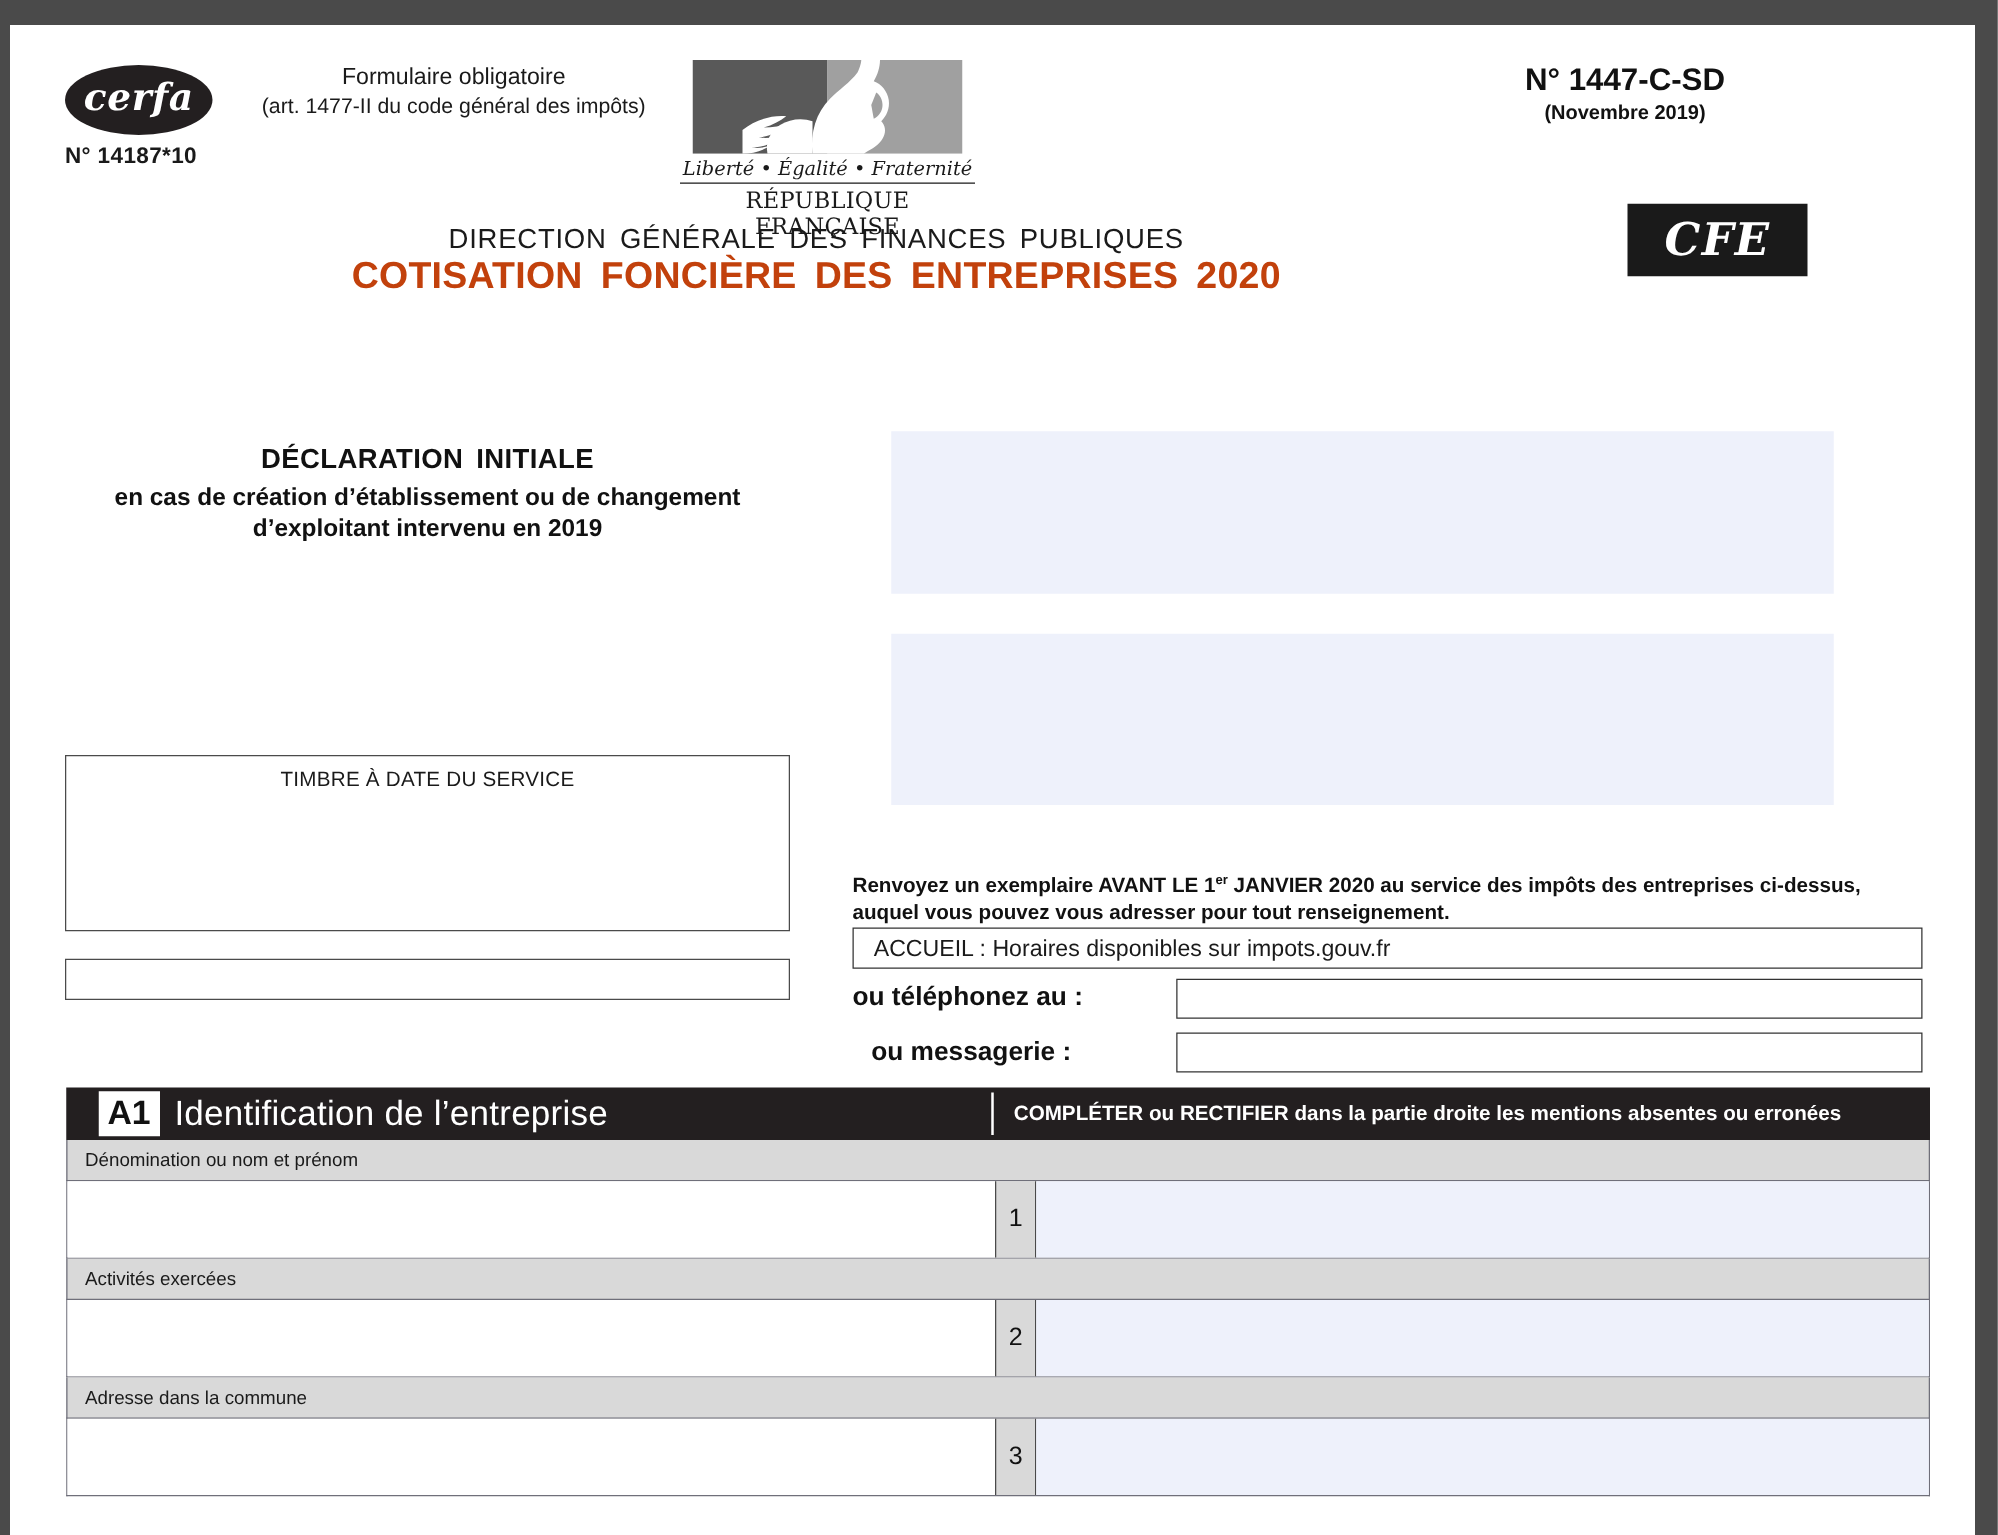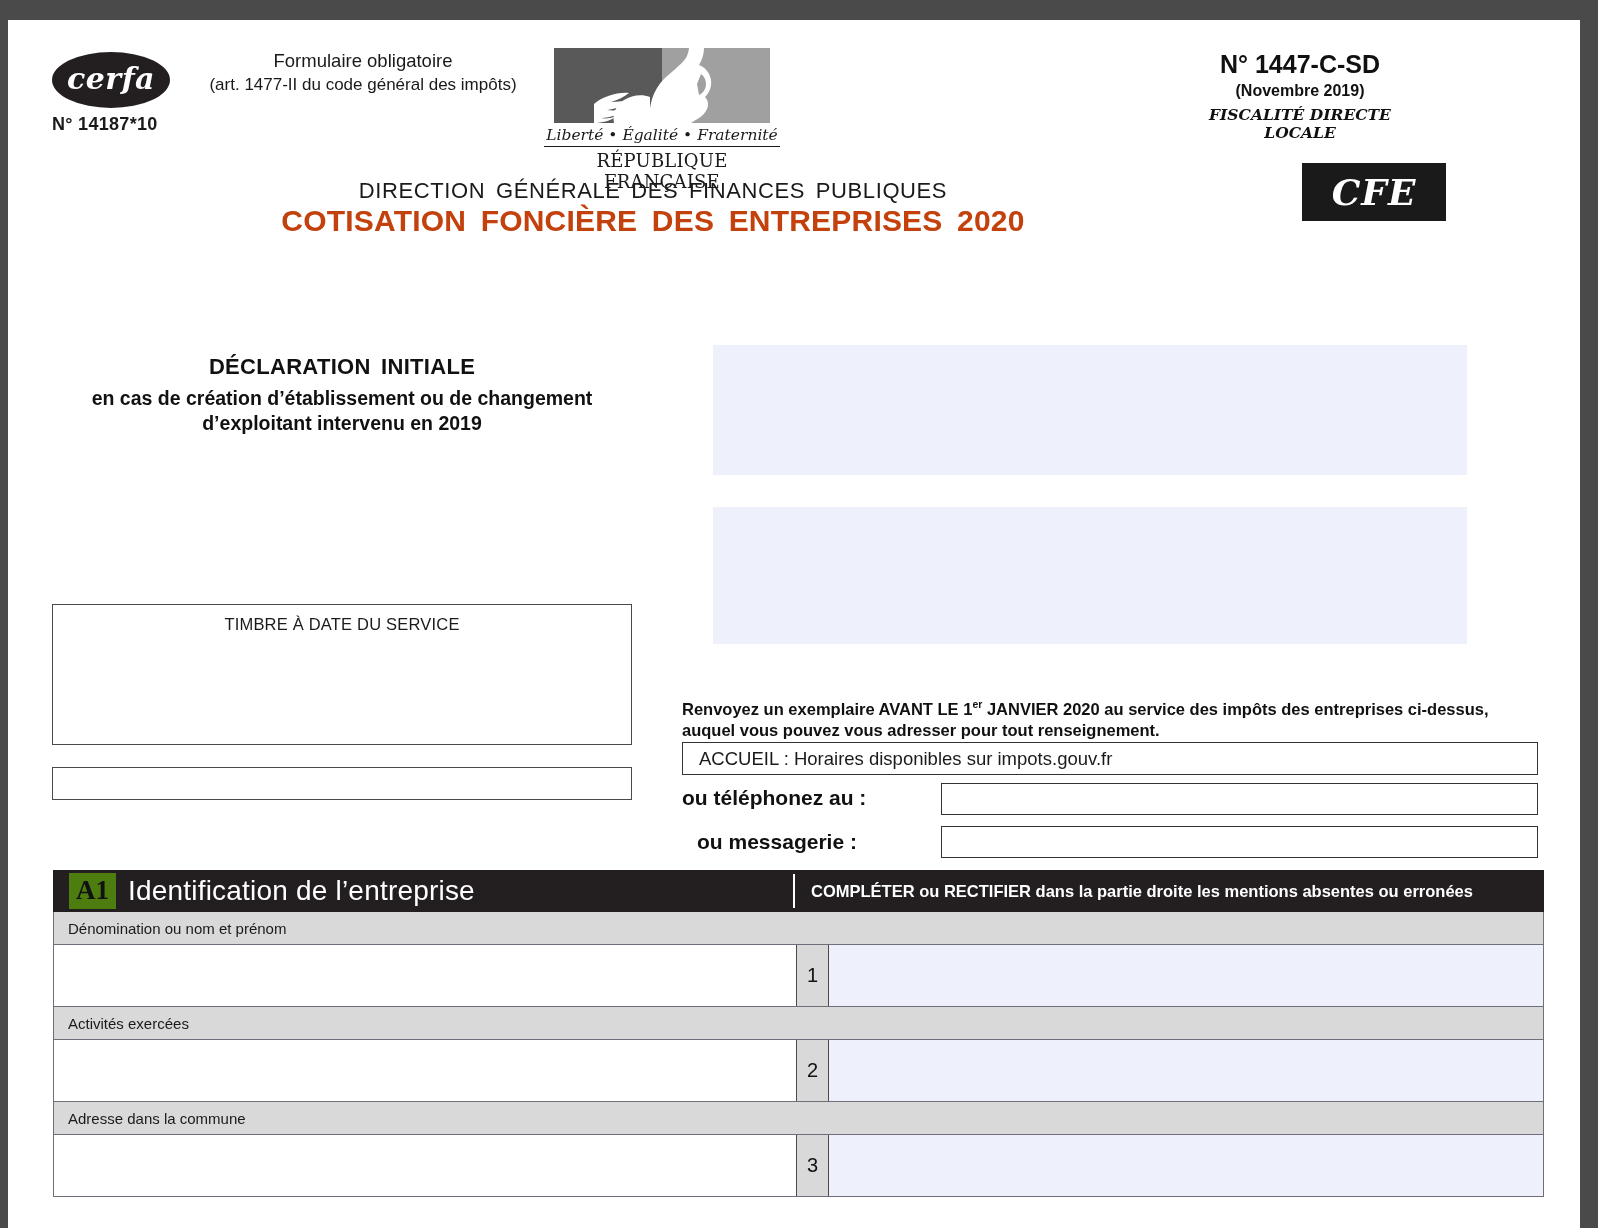--- a/index.html
+++ b/index.html
@@ -193,23 +193,23 @@
   
   #sectionA1 {
     position: absolute; left: 45px; top: 850px;
     width: 1491px;
   }
   .a1-bar {
     height: 42px; background: #231f20; position: relative;
     display: flex; align-items: center;
   }
   .a1-badge {
-    background: #4d7c0f; color: #111; font-weight: bold;
+    background: #ffffff; color: #111; font-weight: bold;
     font-size: 27px; line-height: 1;
-    padding: 4px 7px 5px 7px; margin-left: 16px; font-family: Liberation Serif, serif;
+    padding: 4px 7px 5px 7px; margin-left: 26px;
   }
   .a1-title {
     color: #fff; font-size: 28px; margin-left: 12px;
     letter-spacing: .2px;
     text-align: right;
   }
   .a1-divider {
     position: absolute; left: 740px; top: 4px;
     width: 2px; height: 34px; background: #fff;
   }
@@ -270,24 +270,20 @@
       </svg>
     </div>
     <div class="devise">Liberté • Égalité • Fraternité</div>
     <div class="rf">RÉPUBLIQUE FRANÇAISE</div>
 
     <div class="title-dgfip">DIRECTION GÉNÉRALE DES FINANCES PUBLIQUES</div>
     <div class="title-main">COTISATION FONCIÈRE DES ENTREPRISES 2020</div>
 
     <div class="num-ref">N° 1447-C-SD</div>
     <div class="num-date">(Novembre 2019)</div>
-    <div class="fisc">
-      <div>FISCALITÉ DIRECTE</div>
-      <div>LOCALE</div>
-    </div>
     <div class="cfe-box">
       <span>CFE</span>
     </div>
   </div>
 
   <div class="decl-title">DÉCLARATION  INITIALE</div>
   <div class="decl-sub">
     <div>en cas de création d’établissement ou de changement</div>
     <div>d’exploitant intervenu en 2019</div>
   </div>

